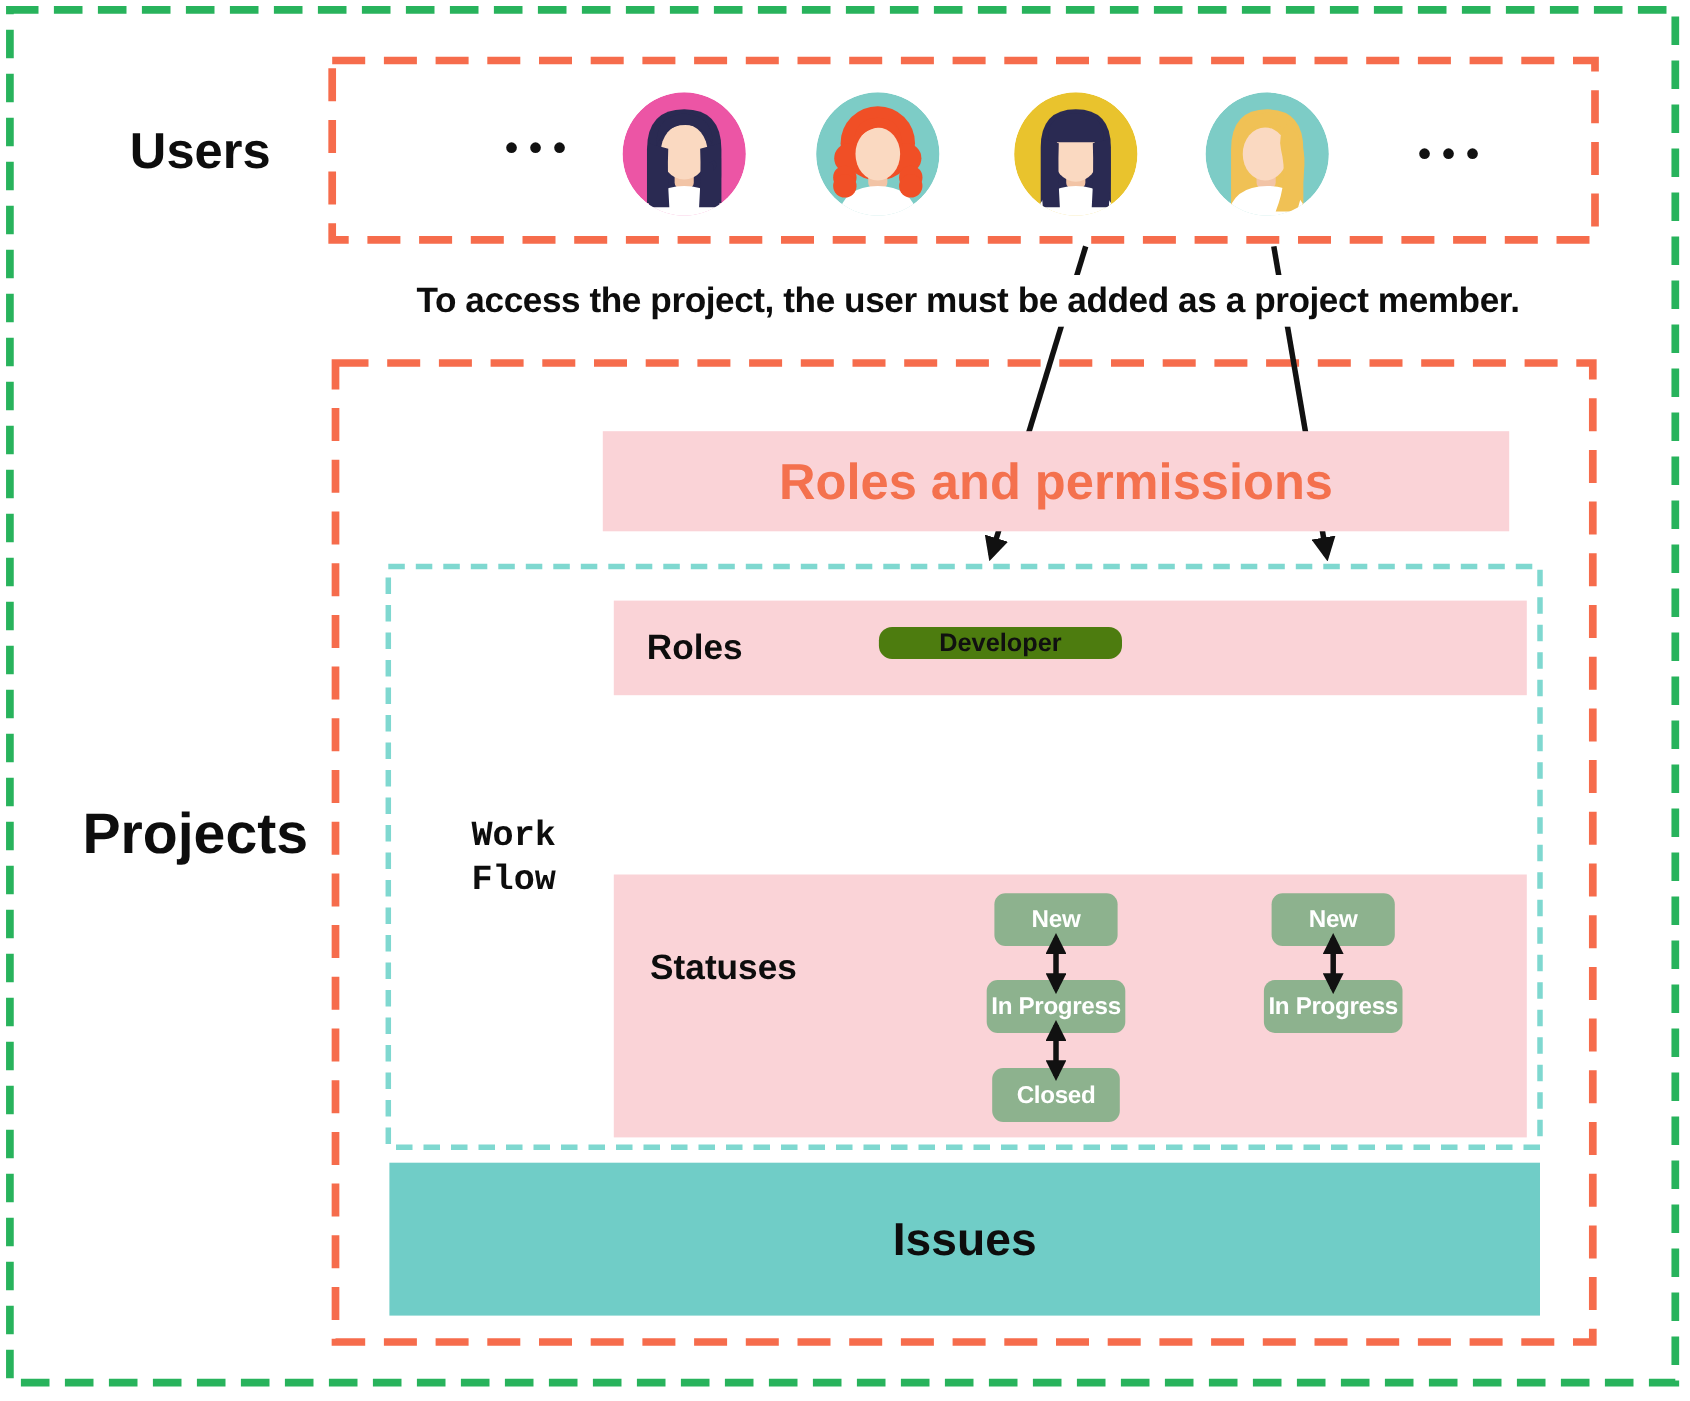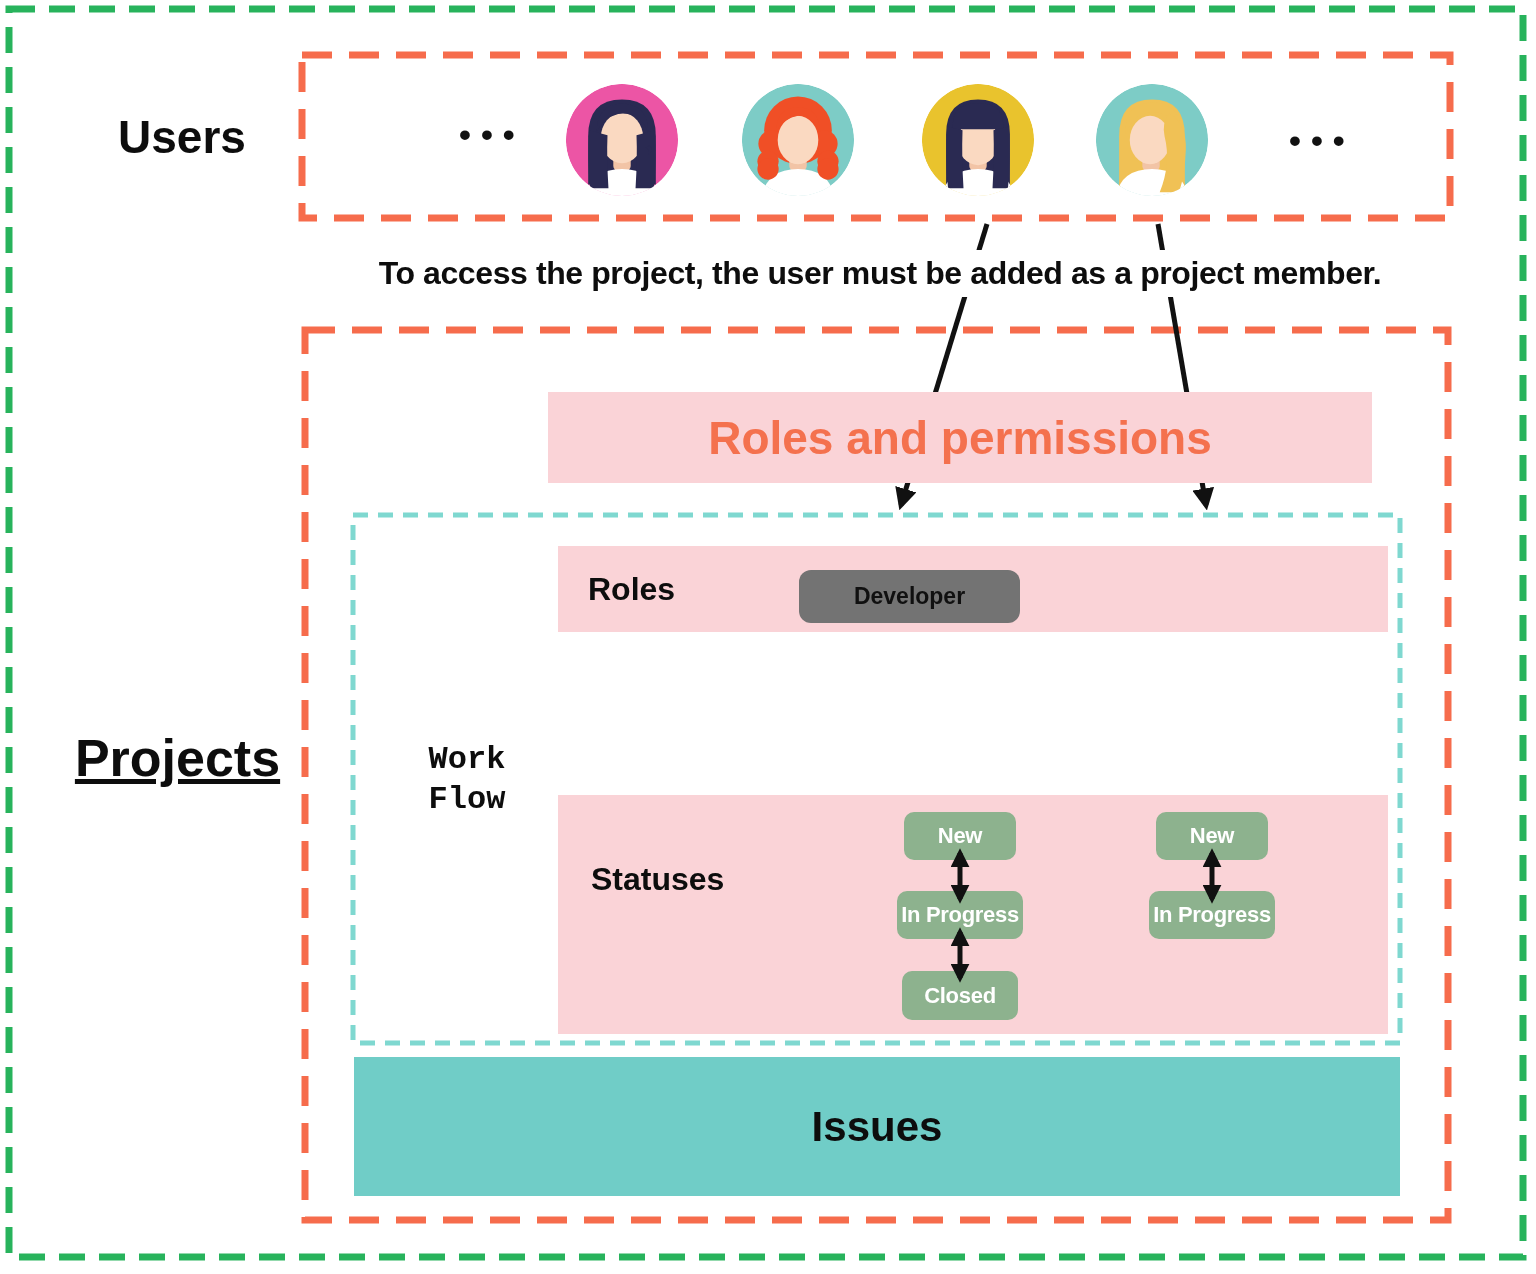--- a/index.html
+++ b/index.html
@@ -6,21 +6,21 @@
   #canvas{
     position:relative;width:1536px;height:1274px;overflow:hidden;background:#ffffff;
     font-family:"Liberation Sans",sans-serif;font-weight:700;color:#0d0d0d;
   }
   .abs{position:absolute;}
   svg.layer{position:absolute;left:0;top:0;width:1536px;height:1274px;pointer-events:none;}
   #bg-layer{z-index:0;}
   #arrow-overlay{z-index:4;}
   .z2{z-index:2;}
   #users-label{left:92px;top:110px;width:180px;text-align:center;font-size:46px;}
-  #projects-label{left:70px;top:728px;width:215px;text-align:center;font-size:52px;text-decoration:underline;}
+  #projects-label{left:70px;top:728px;width:215px;text-align:center;font-size:52px;}
 
   .dots{font-size:34px;letter-spacing:10px;line-height:40px;color:#111;}
   #dots-left{left:459px;top:114px;}
   #dots-right{left:1289px;top:120px;}
 
   .avatar{width:116px;height:116px;top:82px;}
 
   #caption{
     left:880px;top:250px;transform:translateX(-50%);
     background:#ffffff;padding:5px 10px;white-space:nowrap;
@@ -38,21 +38,21 @@
   .pink-row{left:558px;width:830px;background:#FAD3D7;}
   #roles-row{top:546px;height:86px;}
   #trackers-row{top:666px;height:97px;}
   #statuses-row{top:795px;height:239px;}
   .row-label{position:absolute;font-size:32px;color:#0d0d0d;}
   #roles-label{left:30px;top:50%;transform:translateY(-50%);}
   #trackers-label{left:33px;top:50%;transform:translateY(-50%);}
   #statuses-label{left:33px;top:66px;}
 
   .chip{position:absolute;display:flex;align-items:center;justify-content:center;}
-  .role-chip{background:#737373;border-radius:12px;height:53px;font-size:23px;color:#101010;}
+  .role-chip{background:#4d7c0f;border-radius:12px;height:29px;font-size:23px;color:#101010;}
   #role-chip-developer{left:241px;top:24px;width:221px;}
   #role-chip-qa{left:570px;top:24px;width:222px;}
 
   .tracker-chip{background:#FCF4D8;height:65px;font-size:25px;color:#101010;}
   #tracker-chip-feature{left:213px;top:14px;width:143px;}
   #tracker-chip-bug{left:436px;top:14px;width:147px;}
   #tracker-chip-task{left:658px;top:14px;width:143px;}
 
   .status-chip{background:#8DB28E;border-radius:10px;color:#ffffff;font-size:22px;letter-spacing:-0.3px;}
   #status-a-new{left:346px;top:17px;width:112px;height:48px;}

